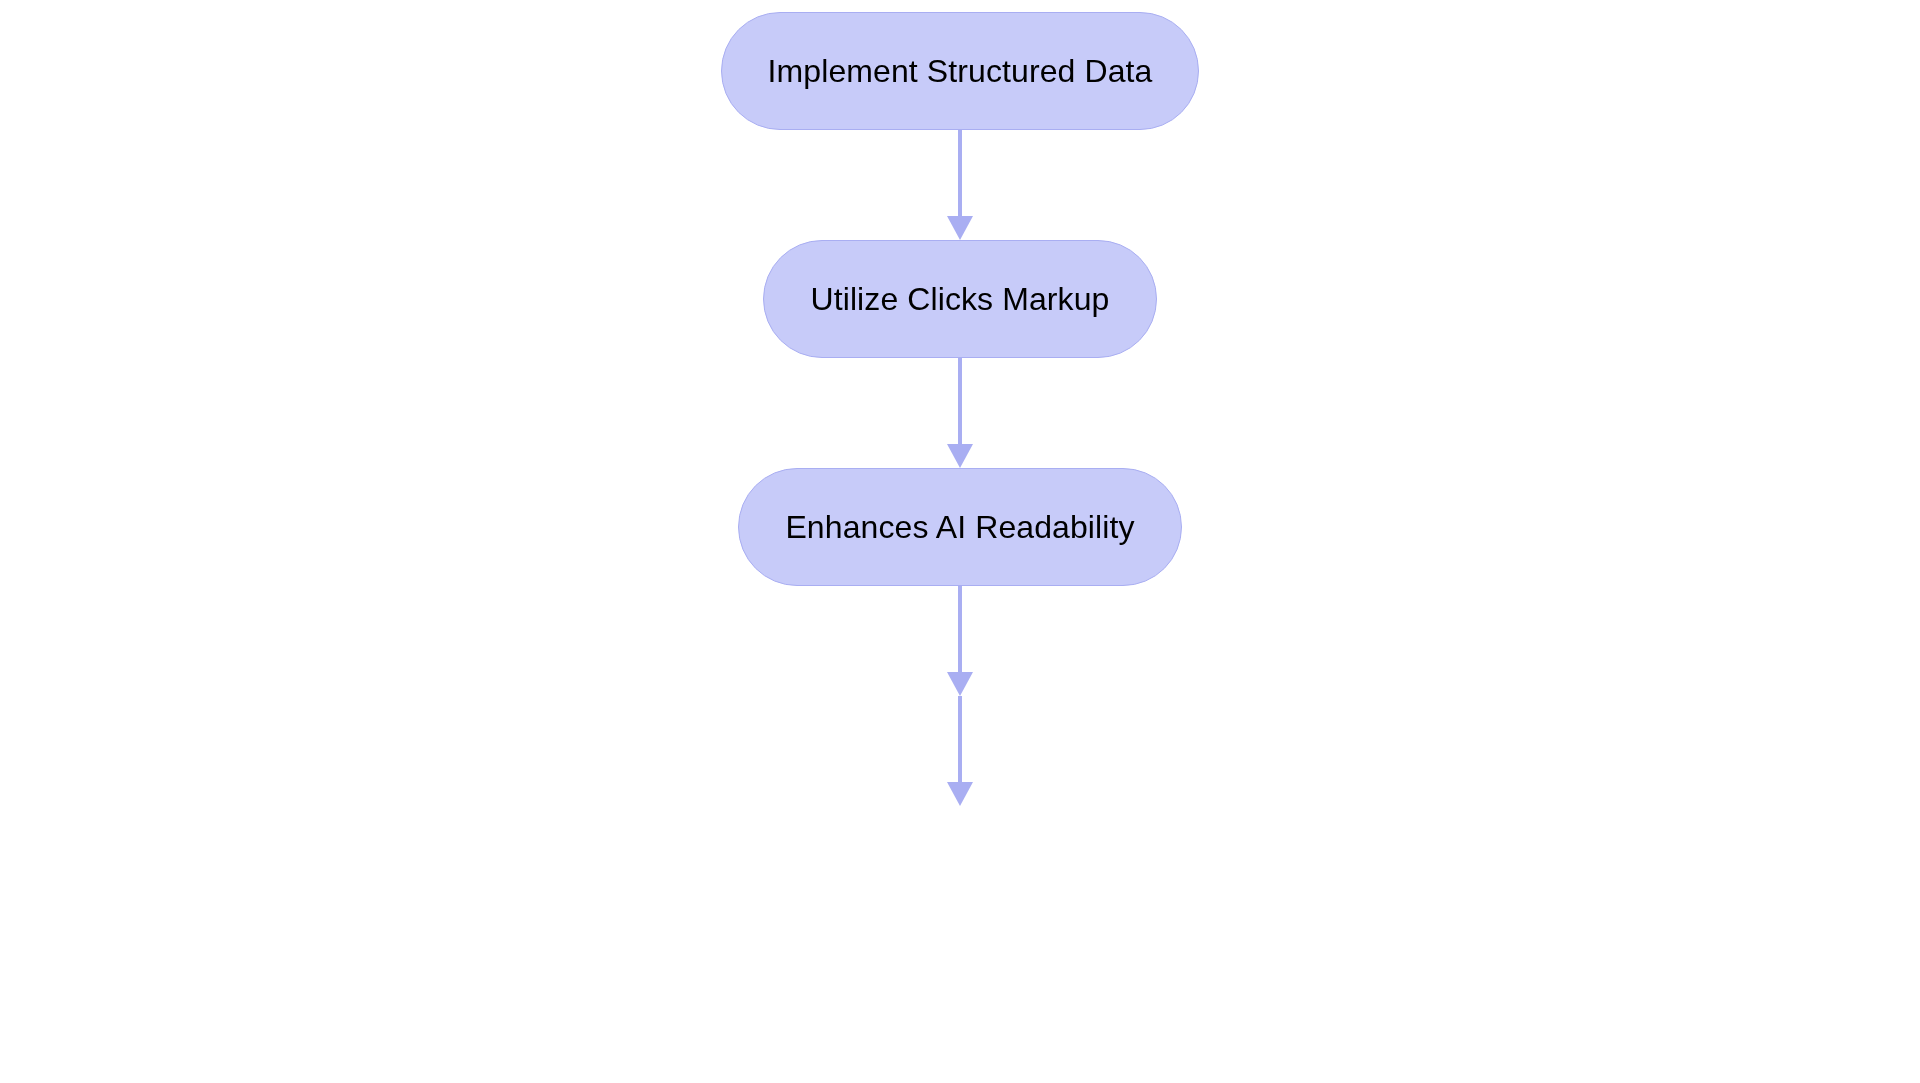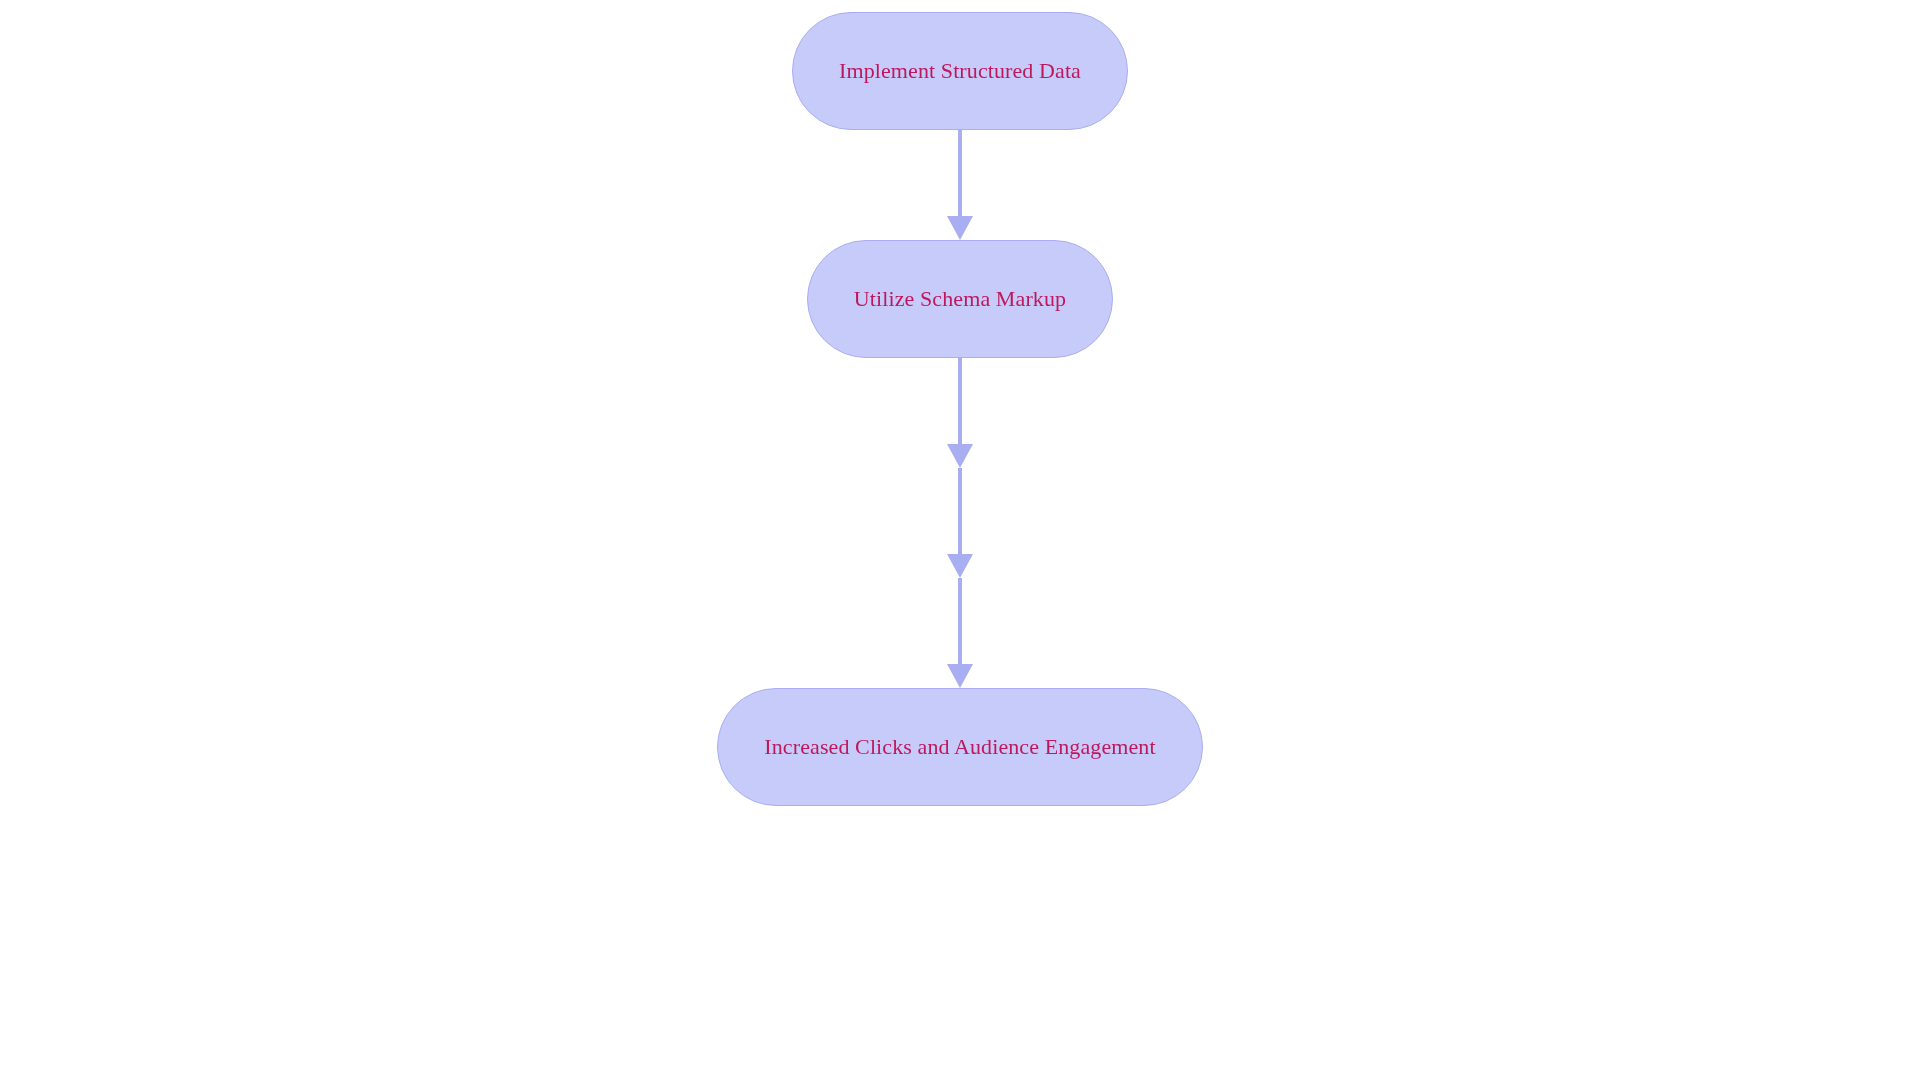--- a/index.html
+++ b/index.html
@@ -37,24 +37,24 @@
     border-radius: 59px;
     background: #c7cbf9;
     border: 1.6px solid #a9aef2;
     display: flex;
     align-items: center;
     justify-content: center;
     padding: 0 46px;
     flex: 0 0 auto;
   }
   .node-label {
-    font-size: 22px;
+    font-size: 32px;
     line-height: 1;
-    color: #be185d;
-    font-family: Liberation Serif, serif;
+    color: #000000;
+    font-family: Liberation Sans, sans-serif;
     white-space: nowrap;
     letter-spacing: 0.1px;
   }
   .connector {
     position: relative;
     width: 26px;
     height: 110px;
     flex: 0 0 auto;
     display: block;
   }
@@ -83,44 +83,44 @@
     </div>
 
     <div class="connector">
       <svg viewBox="0 0 26 110" xmlns="http://www.w3.org/2000/svg" aria-hidden="true">
         <line x1="13" y1="0" x2="13" y2="88" stroke="#a9aef2" stroke-width="4"></line>
         <polygon points="13,110 0,86 26,86" fill="#a9aef2"></polygon>
       </svg>
     </div>
 
     <div class="node">
-      <span class="node-label">Utilize Schema Markup</span>
+      <span class="node-label">Utilize Clicks Markup</span>
+    </div>
+
+    <div class="connector">
+      <svg viewBox="0 0 26 110" xmlns="http://www.w3.org/2000/svg" aria-hidden="true">
+        <line x1="13" y1="0" x2="13" y2="88" stroke="#a9aef2" stroke-width="4"></line>
+        <polygon points="13,110 0,86 26,86" fill="#a9aef2"></polygon>
+      </svg>
+    </div>
+
+    <div class="node">
+      <span class="node-label">Enhances AI Readability</span>
     </div>
 
     <div class="connector">
       <svg viewBox="0 0 26 110" xmlns="http://www.w3.org/2000/svg" aria-hidden="true">
         <line x1="13" y1="0" x2="13" y2="88" stroke="#a9aef2" stroke-width="4"></line>
         <polygon points="13,110 0,86 26,86" fill="#a9aef2"></polygon>
       </svg>
     </div>
 
 
     <div class="connector">
       <svg viewBox="0 0 26 110" xmlns="http://www.w3.org/2000/svg" aria-hidden="true">
         <line x1="13" y1="0" x2="13" y2="88" stroke="#a9aef2" stroke-width="4"></line>
         <polygon points="13,110 0,86 26,86" fill="#a9aef2"></polygon>
       </svg>
     </div>
 
 
-    <div class="connector">
-      <svg viewBox="0 0 26 110" xmlns="http://www.w3.org/2000/svg" aria-hidden="true">
-        <line x1="13" y1="0" x2="13" y2="88" stroke="#a9aef2" stroke-width="4"></line>
-        <polygon points="13,110 0,86 26,86" fill="#a9aef2"></polygon>
-      </svg>
-    </div>
-
-    <div class="node">
-      <span class="node-label">Increased Clicks and Audience Engagement</span>
-    </div>
-
   </div>
 </div>
 
 </body></html>

